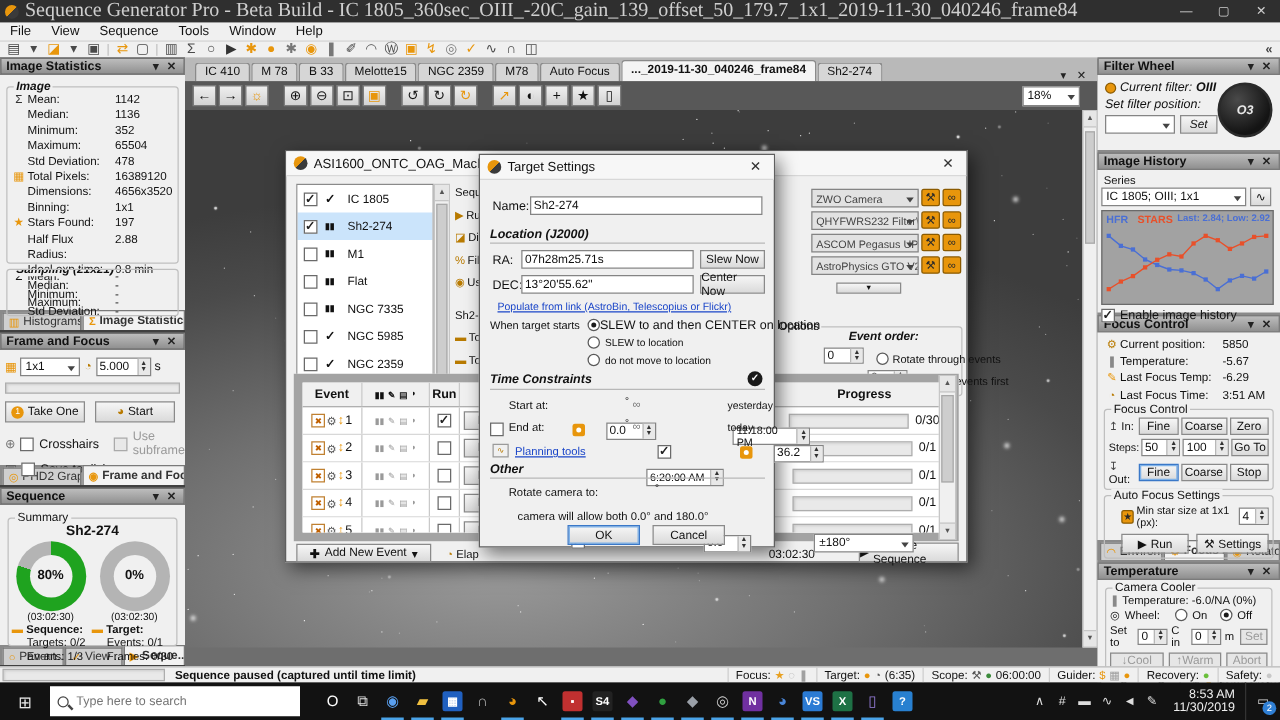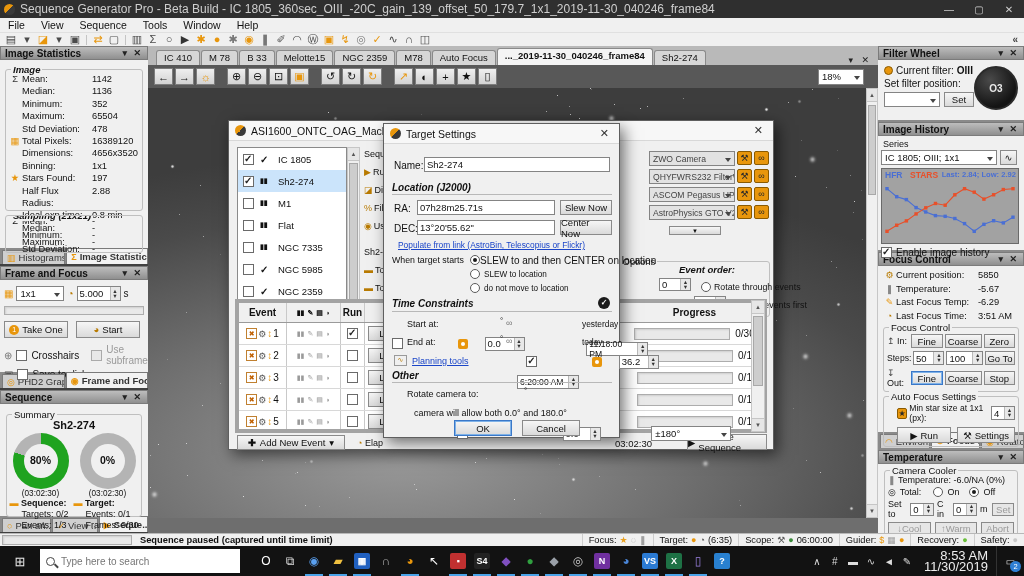--- a/index.html
+++ b/index.html
@@ -4,21 +4,21 @@
 <style>
   * { box-sizing: border-box; margin: 0; padding: 0; }
   html,body { width:1024px; height:576px; overflow:hidden; }
   body { font-family:"Liberation Sans", sans-serif; font-size:10px; color:#111; }
   .screen { position:relative; width:1024px; height:576px; background:#6e6e6e; overflow:hidden; }
   .abs { position:absolute; }
 
   
   .titlebar { position:absolute; left:0; top:0; width:1024px; height:18px; background:#2f2f2f; display:flex; align-items:center; padding-left:4px; }
   .app-ico { width:11px; height:11px; border-radius:50%; background:linear-gradient(135deg,#e8960c 50%,#3a3a3a 50%); margin-right:5px; }
-  .title-text { color:#cfcfcf; font-size:12px; white-space:nowrap; overflow:hidden; }
+  .title-text { color:#cfcfcf; font-size:16px; white-space:nowrap; overflow:hidden;font-family:Liberation Serif, serif; }
   .wc { width:30px; height:18px; color:#cfcfcf; display:inline-flex; align-items:center; justify-content:center; font-size:10px; }
   .wc-wrap { margin-left:auto; display:flex; }
   .menubar { position:absolute; left:0; top:18px; width:1024px; height:15px; background:#f0f0f0; display:flex; align-items:center; border-bottom:1px solid #e0e0e0; }
   .menu-item { padding:0 8px; font-size:10.5px; }
   .toolbar { position:absolute; left:0; top:33px; width:1024px; height:14px; background:#f0f0f0; display:flex; align-items:center; padding-left:3px; border-bottom:1px solid #cfcfcf; }
   .tb-ic { width:16px; text-align:center; font-size:11px; line-height:13px; }
   .tb-sep { width:7px; color:#bbb; text-align:center; font-size:10px; }
   .tb-chev { margin-left:auto; margin-right:6px; color:#444; font-weight:bold; }
 
   
@@ -104,21 +104,21 @@
   .tk-start { width:40px; height:30px; display:flex; align-items:center; justify-content:center; color:#e8e8e8; font-size:13px; }
   .tk-search { width:200px; height:24px; background:#fff; display:flex; align-items:center; padding:0 6px; gap:6px; }
   .tk-search input { border:none; outline:none; font-size:10px; width:150px; font-family:"Liberation Sans",sans-serif; color:#333; background:transparent; }
   .mag { width:9px; height:9px; border:1.5px solid #444; border-radius:50%; position:relative; flex:none; }
   .mag:after { content:""; position:absolute; left:7px; top:7px; width:5px; height:1.5px; background:#444; transform:rotate(45deg); }
   .tk-ic { width:24px; height:30px; display:flex; align-items:center; justify-content:center; position:relative; font-size:12px; }
   .tk-ic .ul { position:absolute; bottom:0; left:3px; right:3px; height:2px; background:#4aa3e8; }
   .tk-ic .bgbox { width:16px; height:16px; display:flex; align-items:center; justify-content:center; border-radius:2px; font-size:9px; font-weight:bold; }
   .tray { margin-left:auto; display:flex; align-items:center; color:#ddd; }
   .tray .tri { width:18px; text-align:center; font-size:10px; }
-  .tk-clock { text-align:right; font-size:13px; color:#eee; line-height:11px; padding:0 8px; }
+  .tk-clock { text-align:right; font-size:10px; color:#eee; line-height:11px; padding:0 8px; }
   .tk-note { width:28px; height:30px; position:relative; display:flex; align-items:center; justify-content:center; color:#ddd; border-left:1px solid #333; }
   .badge { position:absolute; right:3px; bottom:4px; background:#2f7fd4; color:#fff; border-radius:50%; width:11px; height:11px; font-size:7.5px; text-align:center; line-height:11px; }
 </style>
 </head>
 <body>
 
 <div class="screen">
 
   <div class="titlebar">
     <span class="app-ico"></span>
@@ -441,21 +441,21 @@
     <div class="sb-b">▲</div>
     <div class="sb-th" style="top:16px; height:90px;"></div>
     <div class="sb-b bot">▼</div>
   </div>
 
   <div class="rightcol">
     <div class="panel-header">
       <span>Filter Wheel</span>
       <span class="ph-btns">▾ ✕</span>
     </div>
-    <div class="panel-body" style="height:60px; position:relative; padding:5px 4px 0 6px;">
+    <div class="panel-body" style="height:60px; position:relative; padding:5px 4px 0 6px;font-style:italic;">
       <div style="display:flex; align-items:center; gap:3px;">
         <span style="width:9px;height:9px;border-radius:50%;background:#e8960c;border:1px solid #8a5a00;"></span>
         <span>Current filter:</span>
         <b>OIII</b>
       </div>
       <div style="margin-top:2px;">Set filter position:</div>
       <div style="display:flex; gap:4px; margin-top:3px;">
         <span class="ddl" style="width:56px; height:15px;"></span>
         <span class="btn" style="width:30px; height:15px;">Set</span>
       </div>
@@ -620,21 +620,21 @@
     <div class="panel-header" style="margin-top:2px;">
       <span>Temperature</span>
       <span class="ph-btns">▾ ✕</span>
     </div>
     <div class="panel-body" style="height:76px; padding:4px 3px 0 3px;">
       <div class="gb" style="padding:4px 3px 2px 3px; margin-top:2px;">
         <span class="gb-label" style="font-style:normal; font-weight:normal;">Camera Cooler</span>
         <div style="font-size:9px;"><span style="color:#888;">❚</span> <span>Temperature: -6.0/NA (0%)</span></div>
         <div style="display:flex; align-items:center; gap:4px; margin-top:2px; font-size:9px;">
           <span>◎</span>
-          <span>Total:</span>
+          <span>Wheel:</span>
           <span class="radio" style="margin-left:8px;"></span>
             <span>On</span>
           <span class="radio sel" style="margin-left:6px;"></span>
             <span>Off</span>
         </div>
         <div style="display:flex; align-items:center; gap:3px; margin-top:2px; font-size:9px;">
           <span>Set to</span>
           <span class="spinbox" style="width:26px;height:13px;">
               <span>0</span>
               <span class="spin-arrows">
@@ -786,21 +786,21 @@
             <span class="radio"></span>
             <span>Rotate through events</span>
           </div>
           <div style="display: flex; align-items: center; gap: 3px; height: 18px; font-size: 8.8px; white-space: nowrap;">
             <span class="radio sel"></span>
             <span>Finish entire events first</span>
           </div>
         </div>
     </div>
 
-    <div class="abs" id="sw-events" style="left:6px; top:178px; width:532px; height:134px; border:4px solid #a3a3a3; background:#fff; overflow:hidden;">
+    <div class="abs" id="sw-events" style="left:6px; top:178px; width:532px; height:134px; border:7px solid #a3a3a3; background:#fff; overflow:hidden;">
         <div style="display: flex; height: 20px; background: rgb(240, 240, 240); border-bottom: 1px solid rgb(154, 154, 154); font-weight: bold;">
           <div class="ev-cell" style="width: 48px;">Event</div>
           <div class="ev-cell" style="width: 54px;">
             <span style="font-size: 7px; margin: 0px 1px;">▮▮</span>
             <span style="font-size: 7px; margin: 0px 1px;">✎</span>
             <span style="font-size: 7px; margin: 0px 1px;">▤</span>
             <span style="font-size: 7px; margin: 0px 1px;">◗</span>
           </div>
           <div class="ev-cell" style="width: 24px;">Run</div>
           <div class="ev-cell" style="width: 78px;">Type</div>

